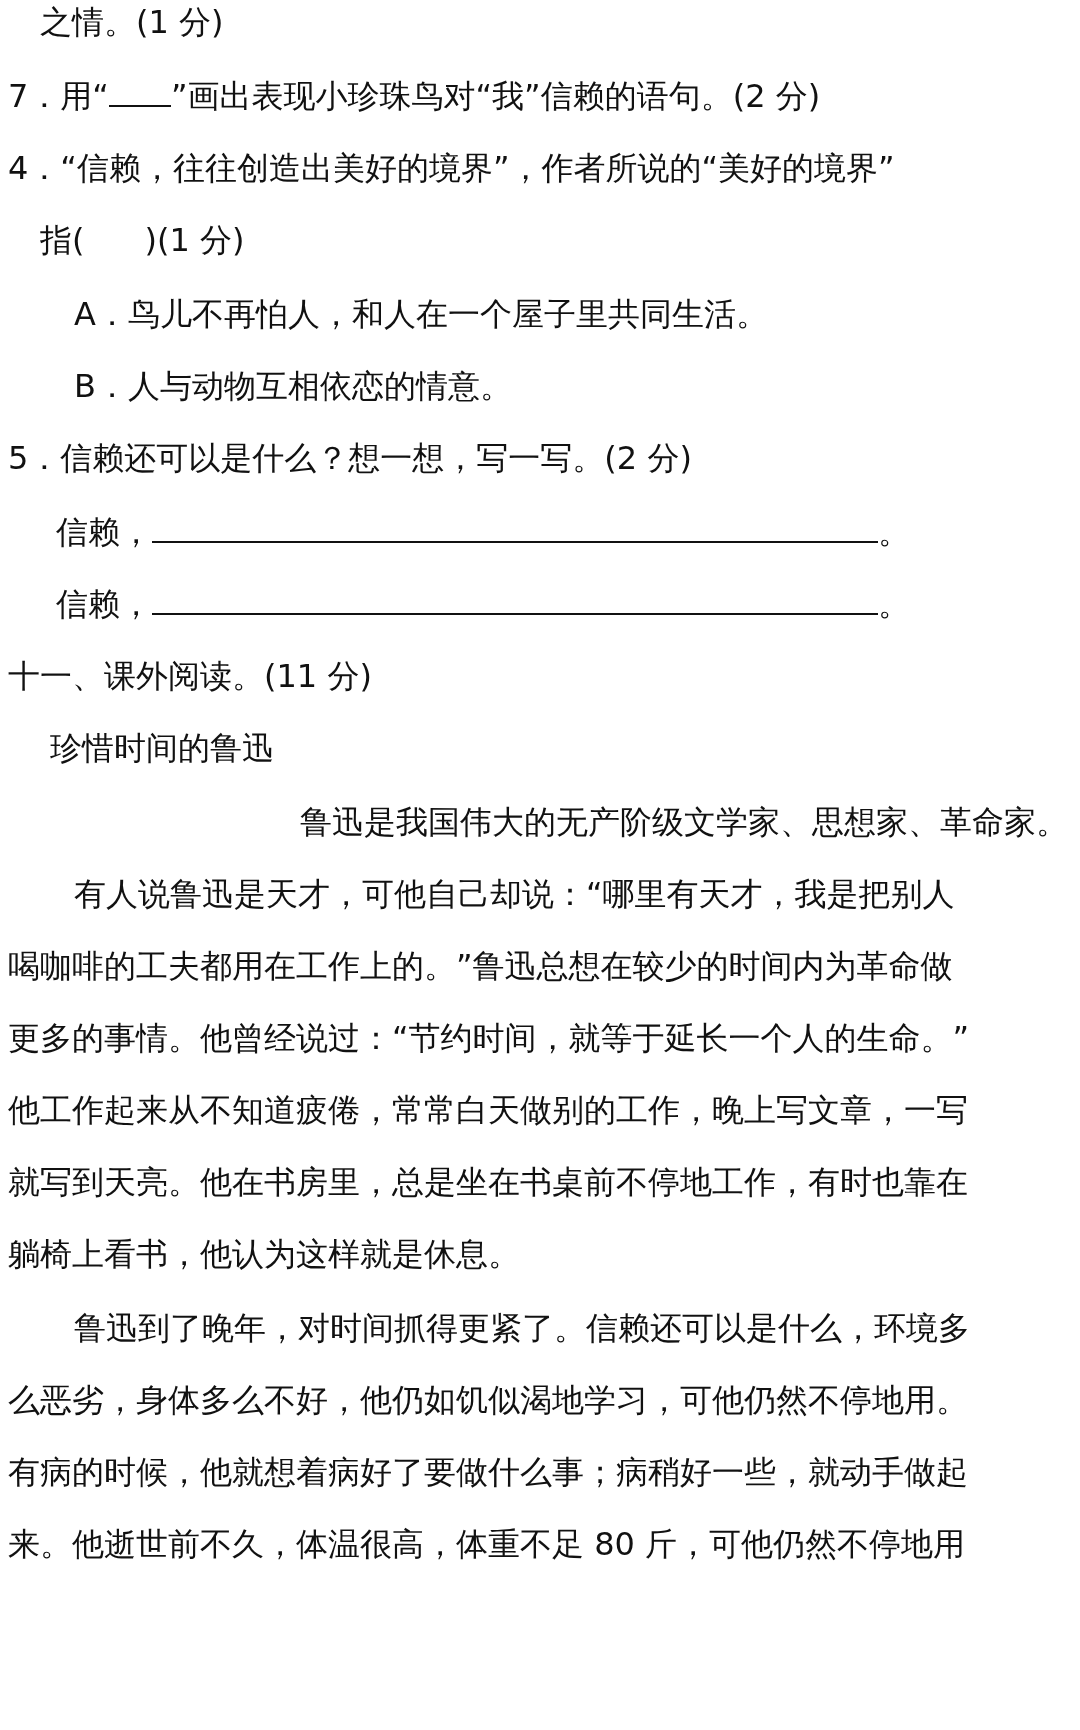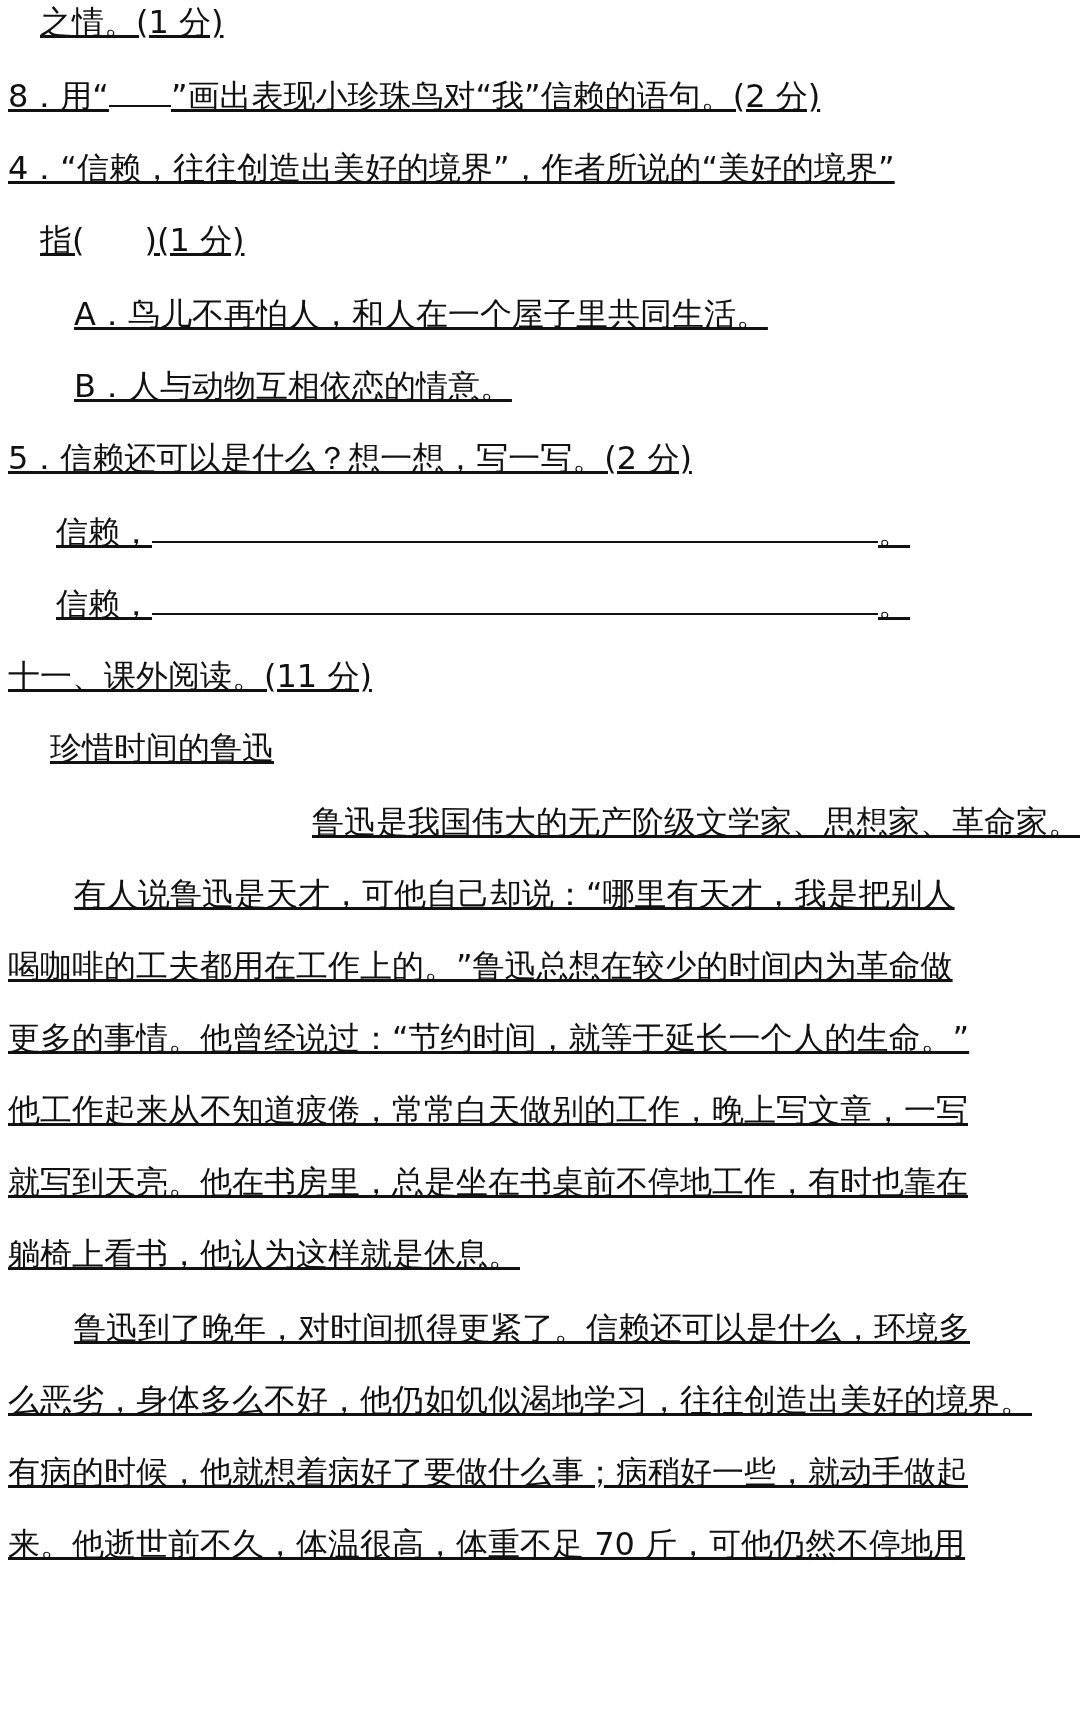--- a/index.html
+++ b/index.html
@@ -2,40 +2,40 @@
 <html><head>
 <meta charset="utf-8">
 <style>
   html, body { margin: 0; padding: 0; background: #ffffff; }
   body {
     width: 1080px; height: 1730px; overflow: hidden; position: relative;
     font-family: "DejaVu Sans", "Liberation Sans", sans-serif;
     color: #111111;
   }
   .line {
-    position: absolute; left: 0; right: 0;
+    position: absolute; left: 0; right: 12px;
     font-size: 32px; line-height: 44px; height: 44px;
-    white-space: nowrap; letter-spacing: 0px; text-decoration: underline;
+    white-space: nowrap; letter-spacing: 0px;
   }
   .blank {
     display: inline-block; border-bottom: 2px solid #111; height: 30px; vertical-align: baseline;
   }
   .short-blank { width: 62px; border-bottom: 2px solid #111; display:inline-block; height: 30px; }
   .paren-gap { display:inline-block; width: 60px; }
   .title { text-align: left; }
 </style>
 </head>
 <body>
 
 <div>
 
   <div class="line" style="top:0px; left:40px;">之情。(1 分)</div>
 
   <div class="line" style="top:74px; left:8px;">
-    <span>8．用“</span><span class="short-blank"></span><span>”画出表现小珍珠鸟对“我”信赖的语句。(2 分)</span>
+    <span>7．用“</span><span class="short-blank"></span><span>”画出表现小珍珠鸟对“我”信赖的语句。(2 分)</span>
   </div>
 
   <div class="line" style="top:146px; left:8px;">4．“信赖，往往创造出美好的境界”，作者所说的“美好的境界”</div>
 
   <div class="line" style="top:218px; left:40px;">
     <span>指(</span><span class="paren-gap"></span><span>)(1 分)</span>
   </div>
 
   <div class="line" style="top:292px; left:74px;">A．鸟儿不再怕人，和人在一个屋子里共同生活。</div>
   <div class="line" style="top:364px; left:74px;">B．人与动物互相依恋的情意。</div>
@@ -55,17 +55,17 @@
   <div class="line title" style="top:726px; left:50px;">珍惜时间的鲁迅</div>
 
   <div class="line" style="top:800px; left:74px;text-align:right;">鲁迅是我国伟大的无产阶级文学家、思想家、革命家。</div>
   <div class="line" style="top:872px; left:74px;">有人说鲁迅是天才，可他自己却说：“哪里有天才，我是把别人</div>
   <div class="line" style="top:944px; left:8px;">喝咖啡的工夫都用在工作上的。”鲁迅总想在较少的时间内为革命做</div>
   <div class="line" style="top:1016px; left:8px;">更多的事情。他曾经说过：“节约时间，就等于延长一个人的生命。”</div>
   <div class="line" style="top:1088px; left:8px;">他工作起来从不知道疲倦，常常白天做别的工作，晚上写文章，一写</div>
   <div class="line" style="top:1160px; left:8px;">就写到天亮。他在书房里，总是坐在书桌前不停地工作，有时也靠在</div>
   <div class="line" style="top:1232px; left:8px;">躺椅上看书，他认为这样就是休息。</div>
   <div class="line" style="top:1306px; left:74px;">鲁迅到了晚年，对时间抓得更紧了。信赖还可以是什么，环境多</div>
-  <div class="line" style="top:1378px; left:8px;">么恶劣，身体多么不好，他仍如饥似渴地学习，往往创造出美好的境界。</div>
+  <div class="line" style="top:1378px; left:8px;">么恶劣，身体多么不好，他仍如饥似渴地学习，可他仍然不停地用。</div>
   <div class="line" style="top:1450px; left:8px;">有病的时候，他就想着病好了要做什么事；病稍好一些，就动手做起</div>
-  <div class="line" style="top:1522px; left:8px;">来。他逝世前不久，体温很高，体重不足 70 斤，可他仍然不停地用</div>
+  <div class="line" style="top:1522px; left:8px;">来。他逝世前不久，体温很高，体重不足 80 斤，可他仍然不停地用</div>
 
 </div>
 
 </body></html>

